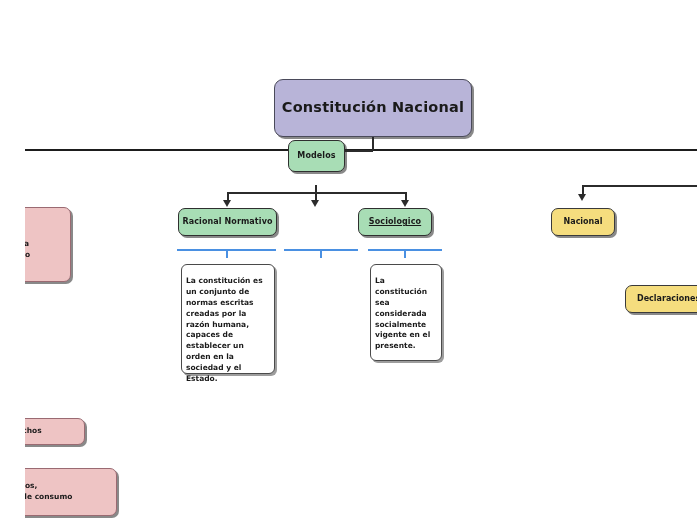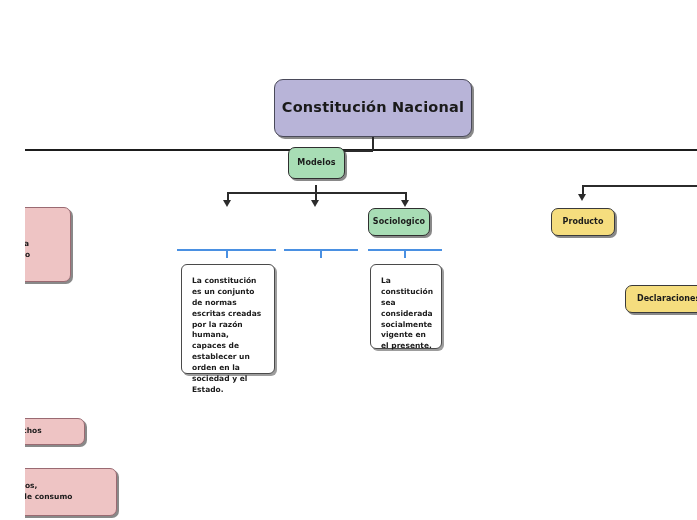--- a/index.html
+++ b/index.html
@@ -66,21 +66,21 @@
 
   .node.textcard {
     background: #ffffff;
     border-color: #4a4a4a;
     border-radius: 6px;
     font-size: 7.5px;
     line-height: 1.45;
     align-items: flex-start;
     justify-content: flex-start;
     text-align: left;
-    padding: 11px 9px 8px 10px;
+    padding: 11px 9px 8px 4px;
     box-shadow: 2px 2px 0 rgba(60,60,60,0.5);
   }
 
   
   .node.clip-left {
     align-items: center;
     justify-content: flex-start;
     text-align: left;
     padding-left: 4px;
   }
@@ -140,66 +140,69 @@
   </div>
 
   <div class="rule-full" style="top:149px;"></div>
 
   <div class="conn v" style="left:347px; top:137px; height:13px;"></div>
 
   <div class="conn v" style="left:291px; top:150px; height:1px;"></div>
   <div class="conn h" style="left:291px; top:150px; width:57px;"></div>
   <div class="conn v" style="left:291px; top:150px; height:1px;"></div>
 
-  <div class="node green" style="left:263px; top:147px; width:57px; height:32px;">
+  <div class="node green" style="left:263px; top:140px; width:57px; height:32px;">
     <span>Modelos</span>
   </div>
 
   <div class="conn v" style="left:290px; top:185px; height:8px;"></div>
   <div class="conn h" style="left:202px; top:192px; width:179px;"></div>
 
   <div class="conn v" style="left:202px; top:192px; height:9px;"></div>
   <div class="arrow-down" style="left:198px; top:200px;"></div>
 
   <div class="conn v" style="left:290px; top:192px; height:9px;"></div>
   <div class="arrow-down" style="left:286px; top:200px;"></div>
 
   <div class="conn v" style="left:380px; top:192px; height:9px;"></div>
   <div class="arrow-down" style="left:376px; top:200px;"></div>
 
-
-
-  <div class="node green" style="left:343px; top:208px; width:62px; height:28px;">
+  <div class="node green" style="left:153px; top:208px; width:99px; height:28px;">
+    <span>Racional Normativo</span>
+  </div>
+
+
+  <div class="node green" style="left:333px; top:208px; width:74px; height:28px;text-decoration:underline;">
     <span>Sociologico</span>
   </div>
 
   <div class="blue-line" style="left:152px; top:249px; width:99px;"></div>
   <div class="blue-tick" style="left:201px; top:249px;"></div>
 
   <div class="blue-line" style="left:259px; top:249px; width:74px;"></div>
   <div class="blue-tick" style="left:295px; top:249px;"></div>
 
   <div class="blue-line" style="left:343px; top:249px; width:74px;"></div>
   <div class="blue-tick" style="left:379px; top:249px;"></div>
 
   <div class="node textcard" style="left:156px; top:264px; width:94px; height:110px;">
     <span>La constitución es un conjunto de normas escritas creadas por la razón humana, capaces de establecer un orden en la sociedad y el Estado.</span>
   </div>
 
 
-  <div class="node textcard" style="left:345px; top:264px; width:72px; height:85px;">
+  <div class="node textcard" style="left:345px; top:264px; width:72px; height:97px;">
     <span>La constitución sea considerada socialmente vigente en el presente.</span>
   </div>
 
   <div class="conn h" style="left:557px; top:185px; width:140px;"></div>
   <div class="conn v" style="left:557px; top:185px; height:10px;"></div>
   <div class="arrow-down" style="left:553px; top:194px;"></div>
 
   <div class="node yellow" style="left:526px; top:208px; width:64px; height:28px;">
-    <span>Producto</span>
+    <span>Nacional</span>
   </div>
 
   <div class="node yellow clip-right" style="left:600px; top:285px; width:130px; height:28px;">
     <span>Declaraciones, derech</span>
   </div>
 
   <div class="node pink clip-left" style="left:-38px; top:207px; width:84px; height:75px; white-space:pre-line;">
     <span>icio del
 r la
 ser vería

